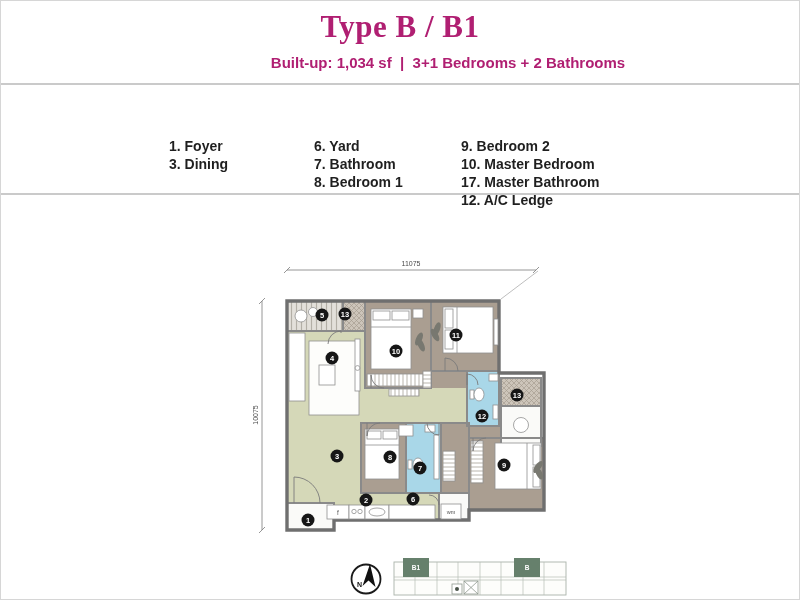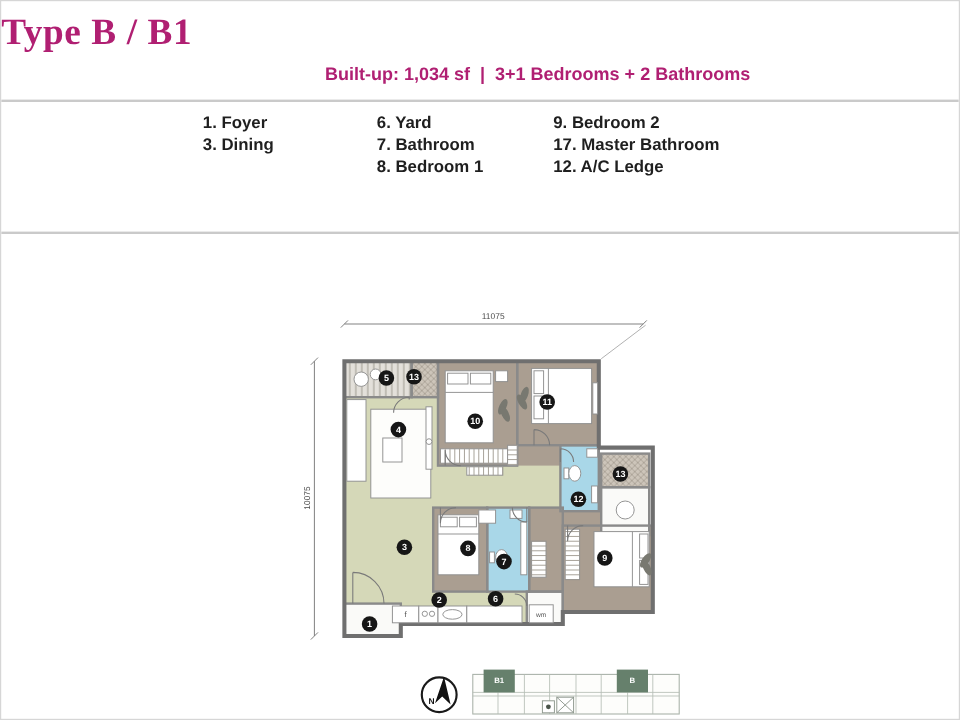--- a/index.html
+++ b/index.html
@@ -1,29 +1,29 @@
 <!DOCTYPE html>
 <html><head>
 <meta charset="utf-8">
 <style>
   html,body{margin:0;padding:0;background:#fff;}
   .page{position:relative;width:800px;height:600px;background:#ffffff;
         border:1px solid #d6d6d6;box-sizing:border-box;overflow:hidden;
         font-family:"Liberation Sans",sans-serif;}
-  .title{position:absolute;top:8px;left:0;width:100%;margin:0;
+  .title{position:absolute;top:8px;left:0;width:100%;text-align:center;margin:0;
          font-family:"Liberation Serif",serif;font-weight:bold;font-size:31px;
          color:#b01f72;letter-spacing:.5px;}
   .subtitle{position:absolute;top:53px;left:0;width:100%;text-align:center;
             font-weight:bold;font-size:15px;color:#b01f72;white-space:pre;padding-left:48px;}
   .rule{position:absolute;left:0;right:0;height:2px;background:#cacaca;}
   .rule1{top:82px}
   .rule2{top:192px}
   .legend{position:absolute;top:92px;left:168px;display:flex;
           font-weight:bold;font-size:14px;color:#1f1f1f;}
-  .legend .col{display:flex;flex-direction:column;}
+  .legend .col{display:flex;flex-direction:column;margin-top:44px;}
   .legend .col1{width:145px}
   .legend .col2{width:147px}
   .legend .item{line-height:18px;white-space:pre;}
   .fp-svg{position:absolute;left:248px;top:252px;}
   .kp-svg{position:absolute;left:345px;top:554px;}
   svg text{font-family:"Liberation Sans",sans-serif;}
 </style>
 </head>
 <body>
 
@@ -39,20 +39,21 @@
       <div class="item">1. Foyer</div>
       <div class="item">3. Dining</div>
     </div>
     <div class="col col2">
       <div class="item">6. Yard</div>
       <div class="item">7. Bathroom</div>
       <div class="item">8. Bedroom 1</div>
     </div>
     <div class="col col3">
       <div class="item">9. Bedroom 2</div>
+      <div class="item">10. Master Bedroom</div>
       <div class="item">17. Master Bathroom</div>
       <div class="item">12. A/C Ledge</div>
     </div>
   </div>
 
   <div class="rule rule2"></div>
 
   <svg class="fp-svg" width="320" height="300" viewBox="0 0 320 300">
     <defs>
       <pattern id="stripesV" width="5" height="5" patternUnits="userSpaceOnUse">

